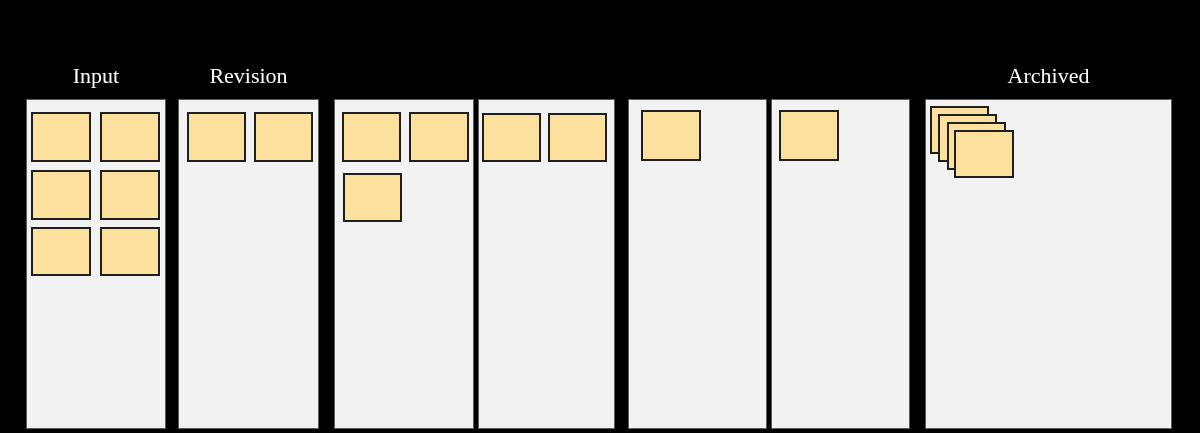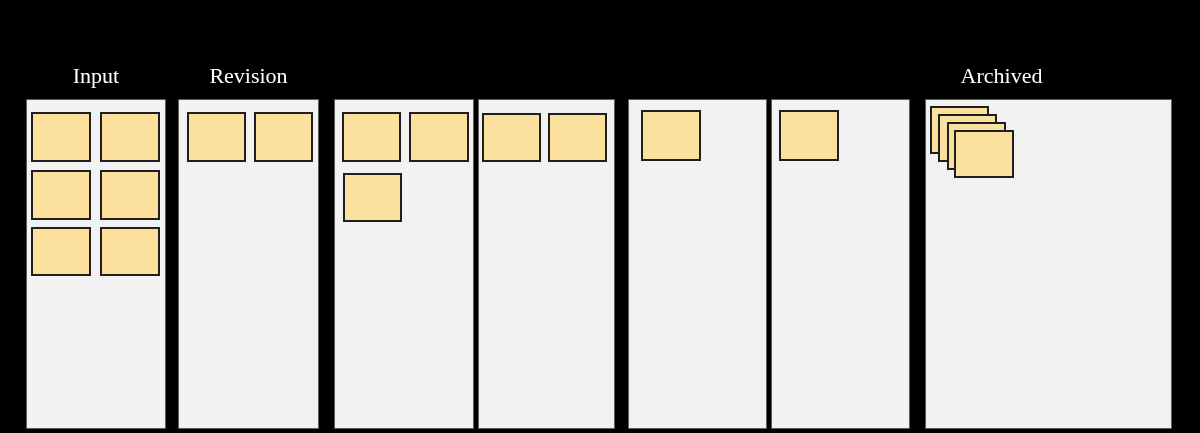--- a/index.html
+++ b/index.html
@@ -43,21 +43,21 @@
   .panel-creation-1 { left: 334px; width: 140px; }
   .panel-creation-2 { left: 478px; width: 137px; }
   .panel-revision-1 { left: 628px; width: 139px; }
   .panel-revision-2 { left: 771px; width: 139px; }
   .panel-archived   { left: 925px; width: 247px; }
 
   .title-input    { left: 26px;  width: 140px; }
   .title-analysis { left: 178px; width: 141px; }
   .title-creation { left: 334px; width: 281px; }
   .title-revision { left: 628px; width: 282px; }
-  .title-archived { left: 878px; width: 247px; }
+  .title-archived { left: 925px; width: 247px; }
 
   .card {
     position: absolute;
     background: var(--card-fill);
     border: 2px solid var(--card-border);
     box-sizing: border-box;
   }
 </style>
 </head>
 <body>

